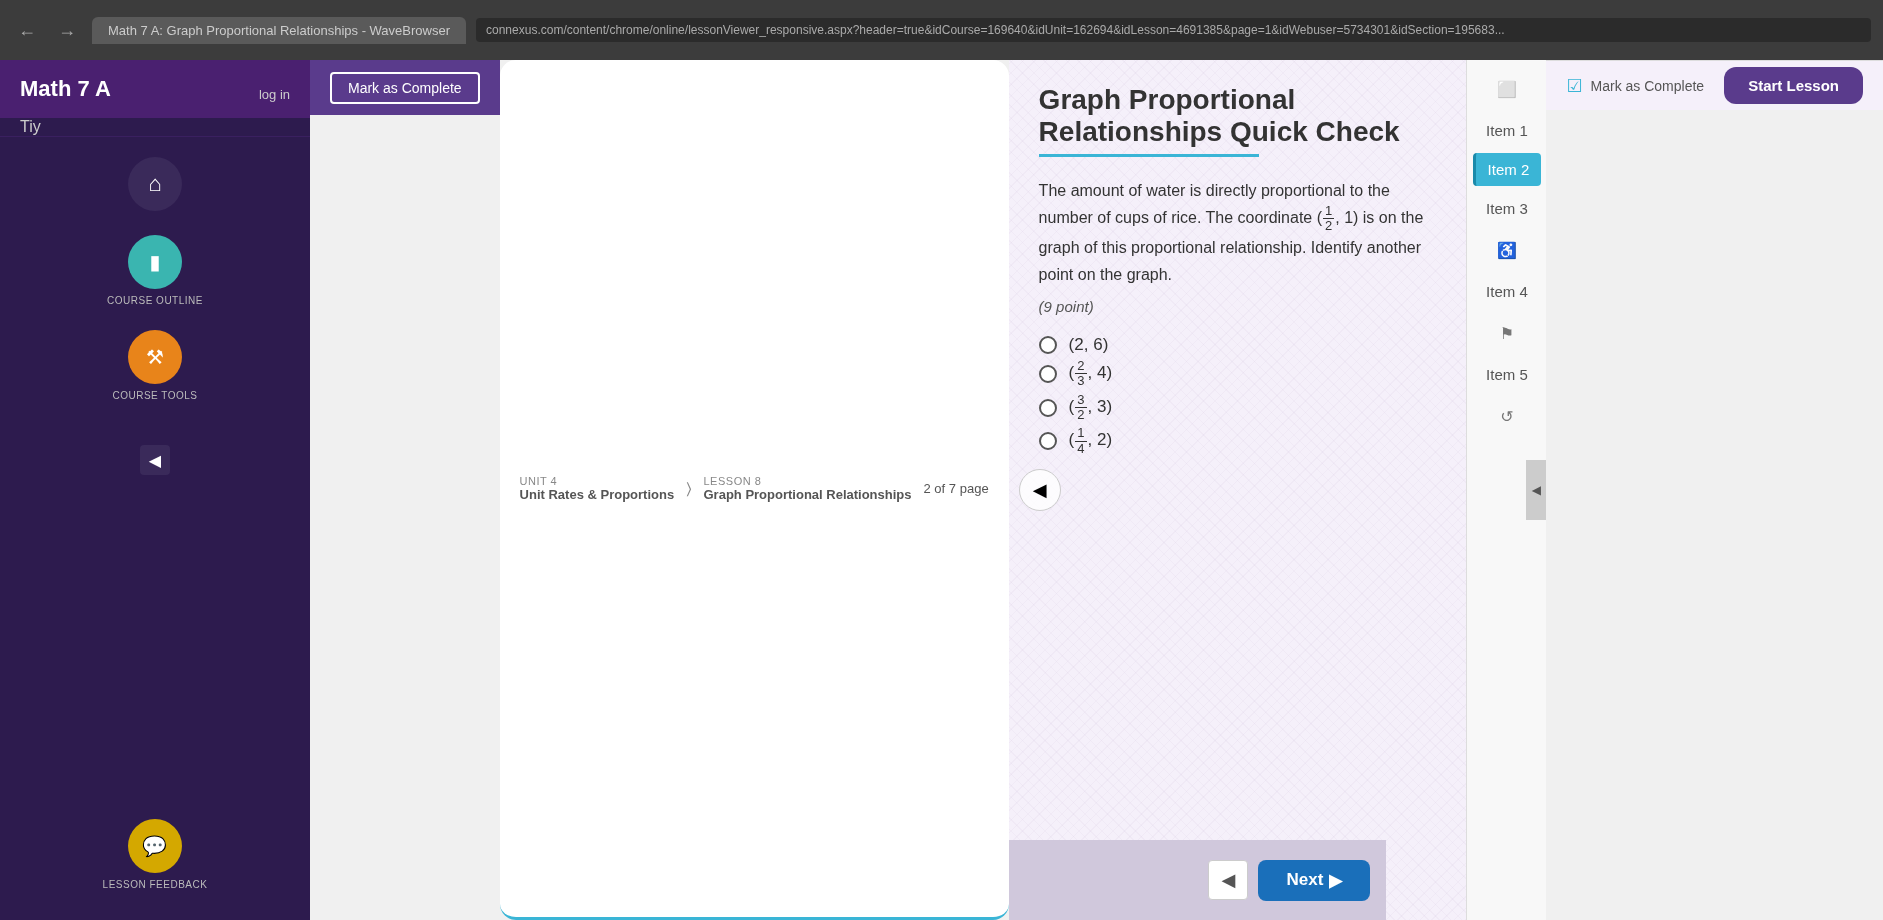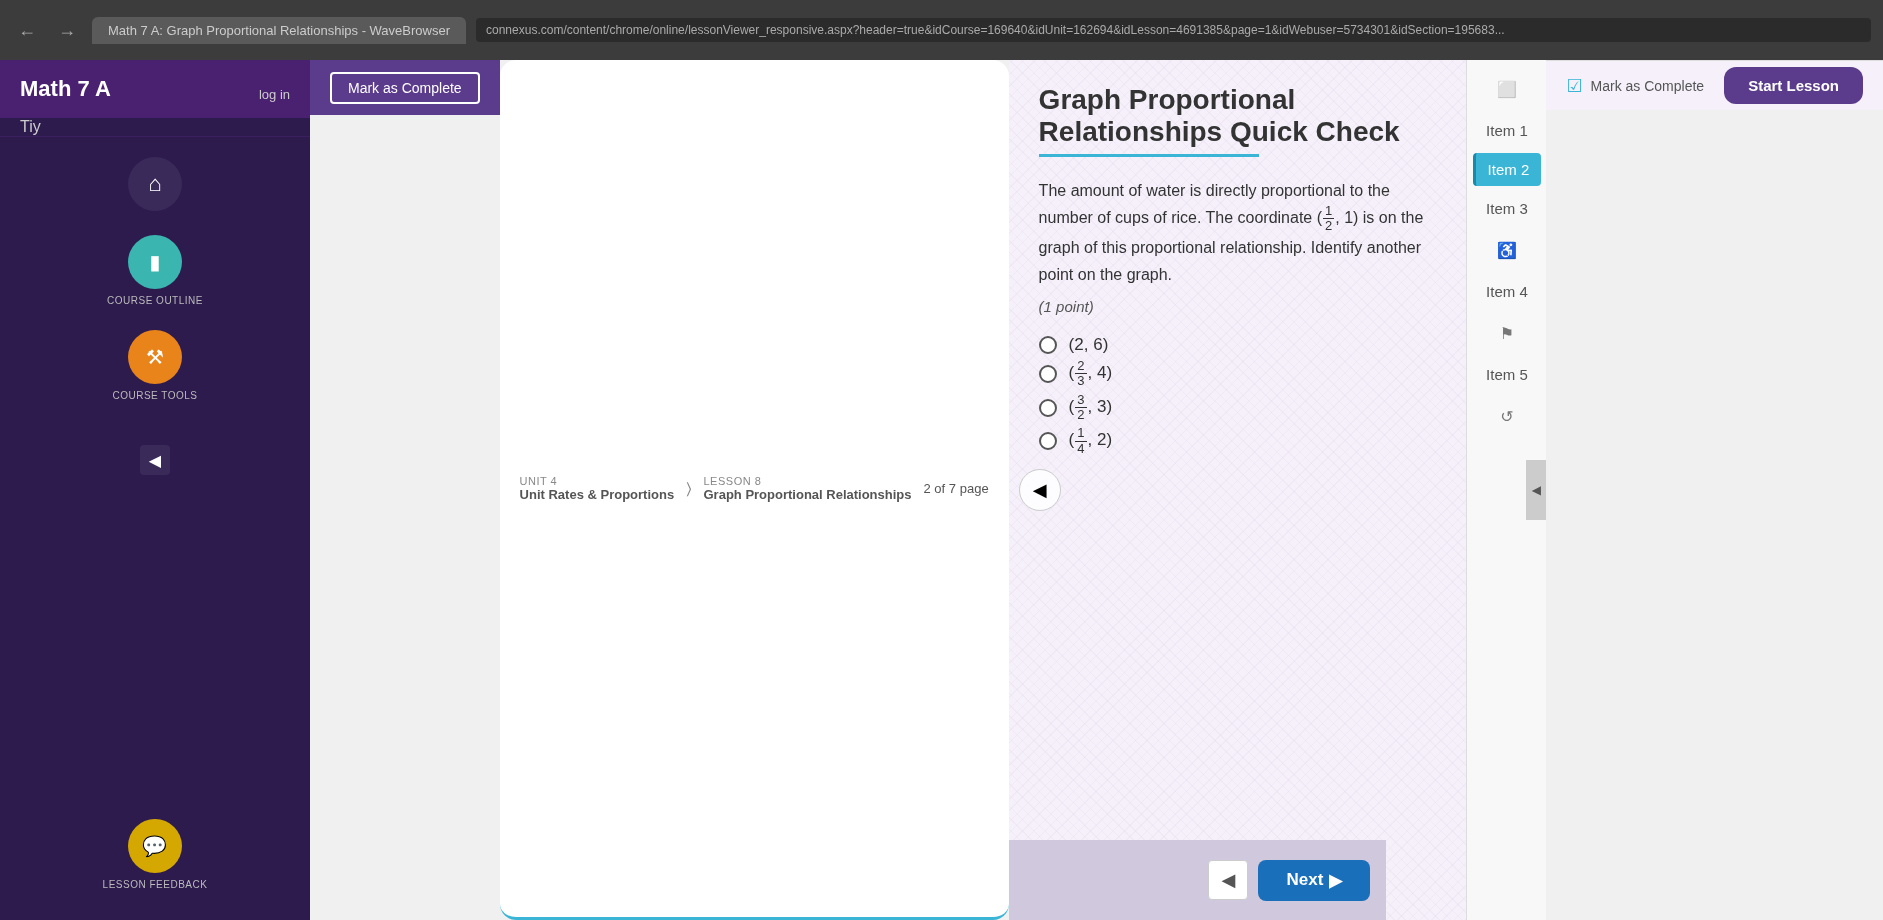--- a/index.html
+++ b/index.html
@@ -480,21 +480,21 @@
           <span>The amount of water is directly proportional to the number of cups of rice. The coordinate </span>
           <span>
             (<span class="fraction">
                 <span class="num">1</span>
                 <span class="den">2</span>
               </span>, 1)
           </span>
           <span> is on the graph of this proportional relationship. Identify another point on the graph.</span>
         </div>
 
-        <div class="question-points">(1 point)</div>
+        <div class="question-points">(9 point)</div>
 
         <div class="options-list">
 
           <div class="option-item">
             <div class="option-radio"></div>
             <span class="option-label">(2, 6)</span>
           </div>
 
           <div class="option-item">
             <div class="option-radio"></div>

